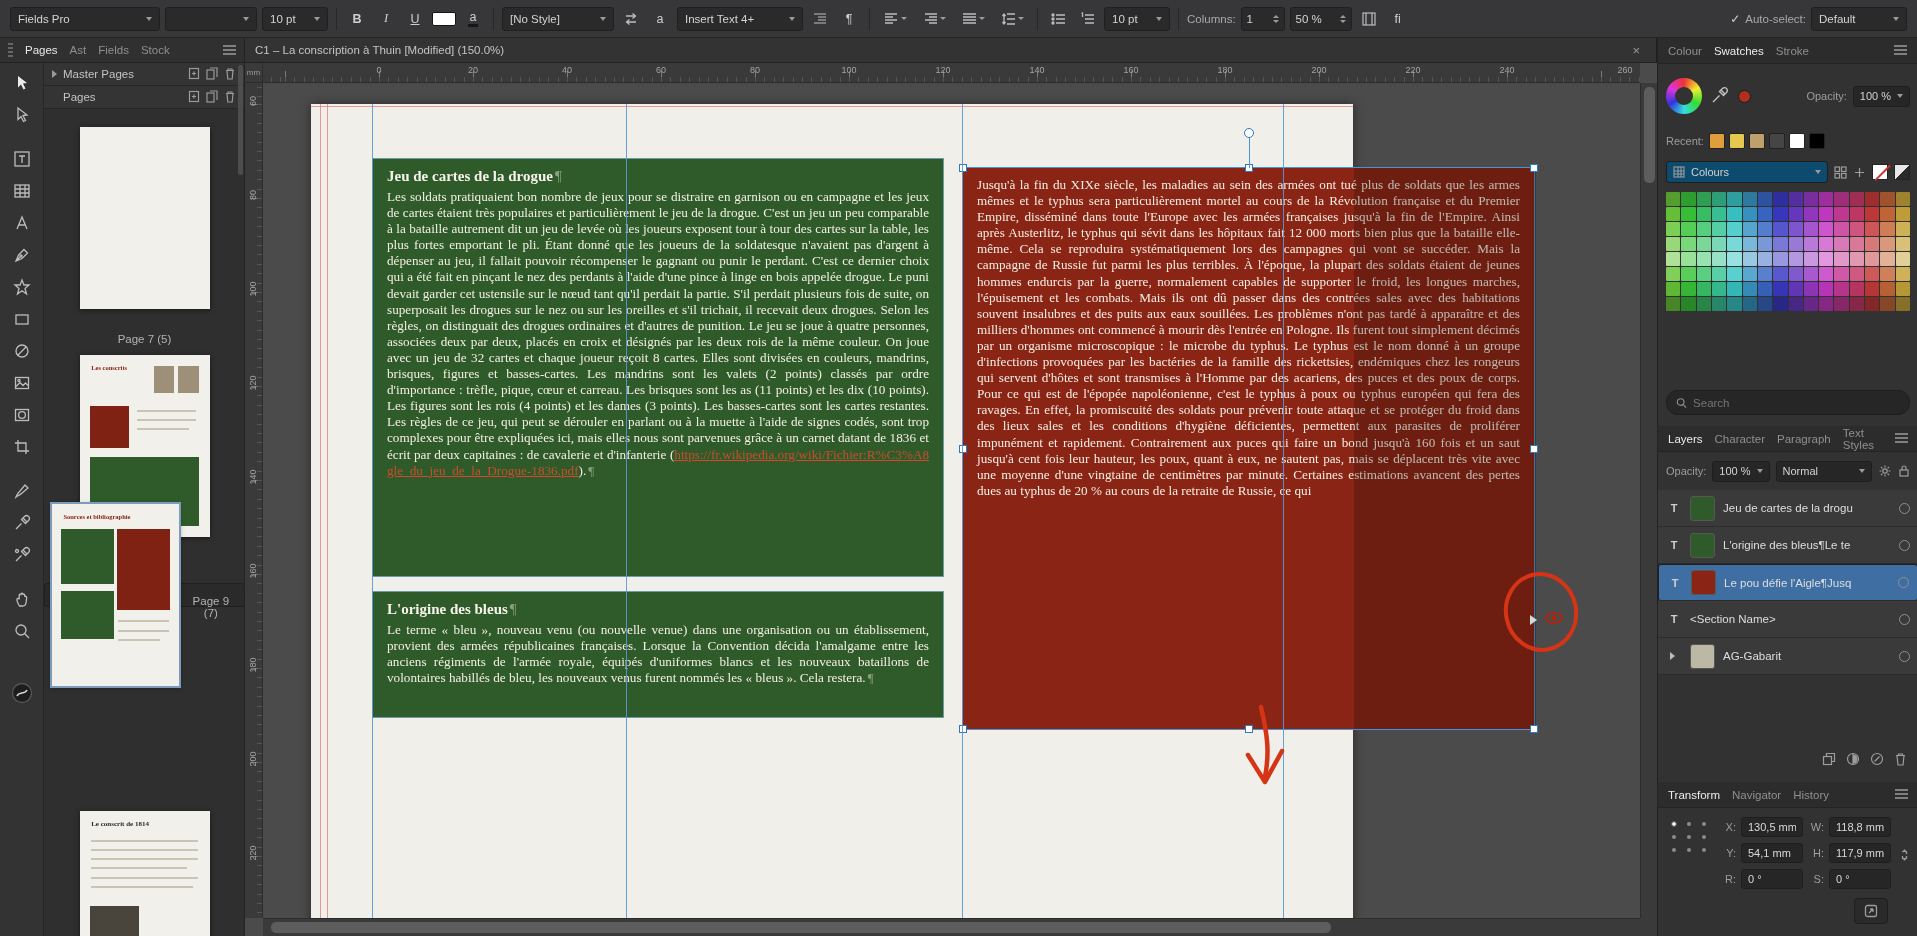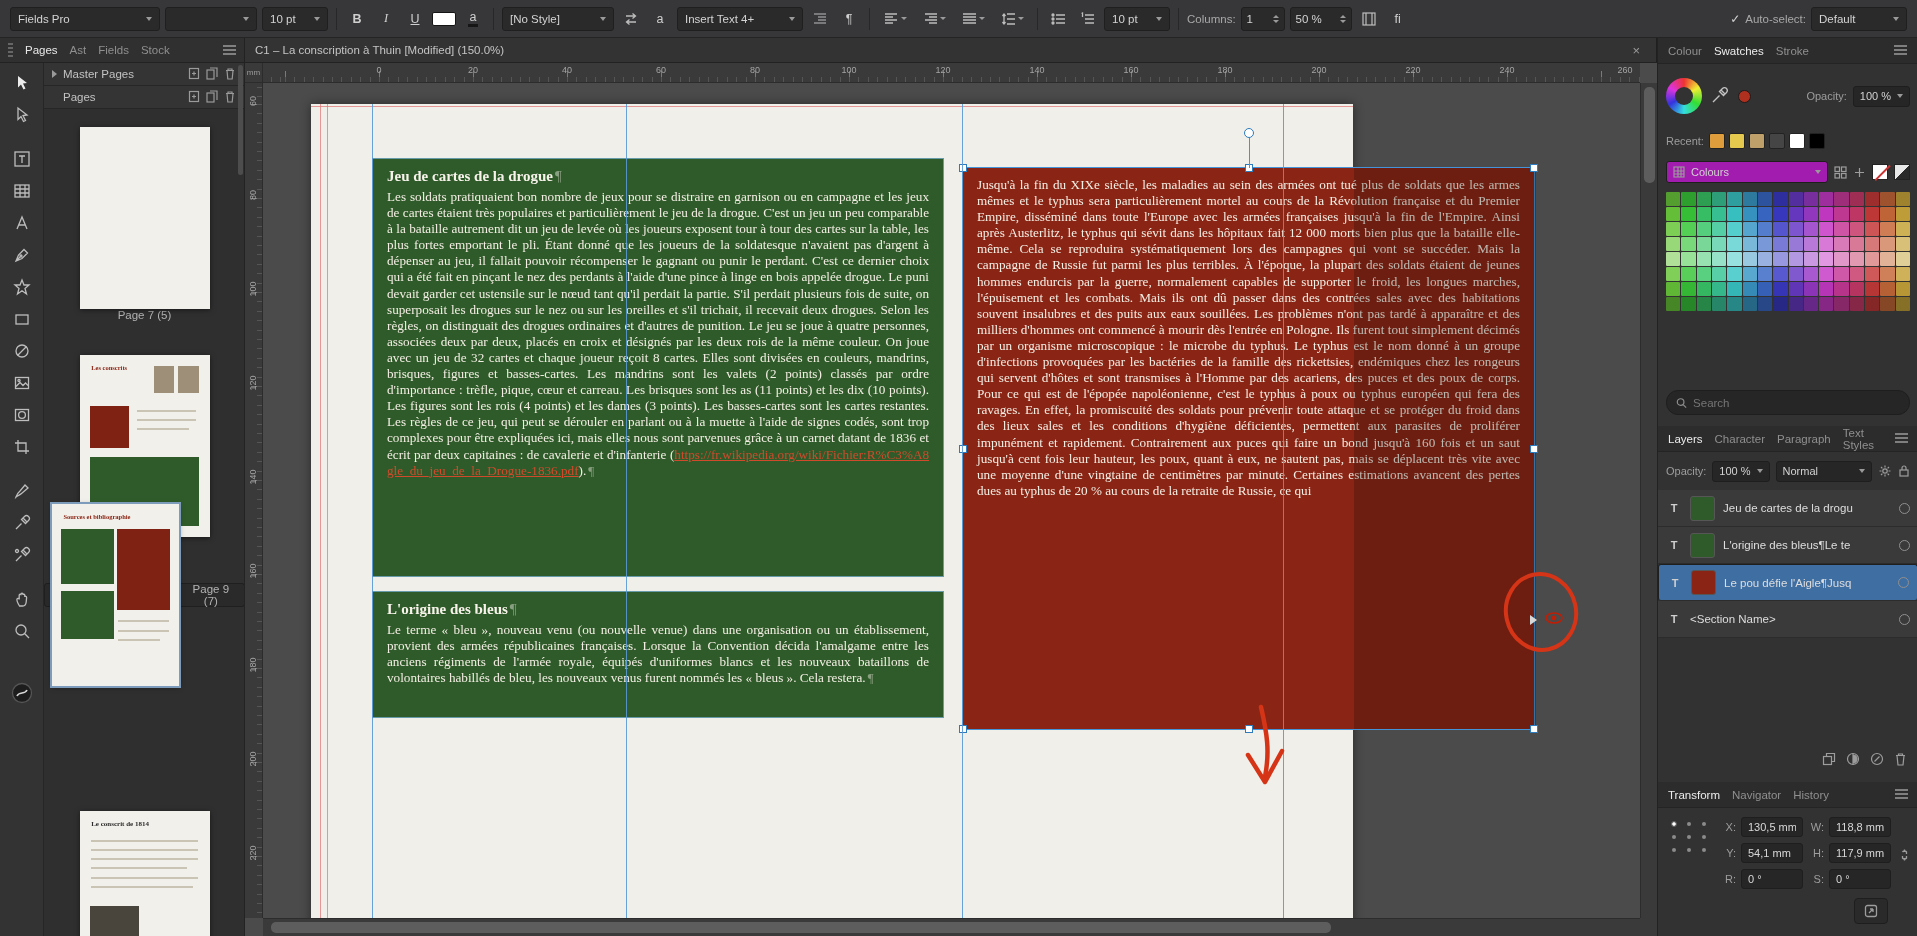--- a/index.html
+++ b/index.html
@@ -50,21 +50,21 @@
 
   
   .pages{position:absolute;left:44px;top:63px;width:201px;height:873px;background:#2f2f2f;border-right:1px solid #232323;overflow:hidden;}
   .phead{height:23px;display:flex;align-items:center;gap:6px;padding:0 8px;background:#343434;border-bottom:1px solid #262626;color:#c2c2c2;font-size:11.5px;}
   .chev-r{width:0;height:0;border-top:4px solid transparent;border-bottom:4px solid transparent;border-left:5px solid #9a9a9a;}
   .phicons{margin-left:auto;display:flex;gap:6px;}
   .phicons svg{stroke:#9a9a9a;fill:none;stroke-width:1.2;}
   .thumbwrap{position:absolute;left:0;width:201px;text-align:center;}
   .pthumb{position:relative;width:130px;height:182px;background:#f2f0ea;margin:0 auto;box-shadow:0 1px 5px rgba(0,0,0,.5);overflow:hidden;}
   .thumbwrap.sel .pthumb{outline:2px solid #7d9cbb;}
-  .plabel{margin-top:0;font-size:11.5px;color:#b3b3b3;}
+  .plabel{margin-top:24px;font-size:11.5px;color:#b3b3b3;}
   .m-title{position:absolute;left:9%;top:5%;font-size:6.5px;font-weight:bold;color:#8a2516;font-family:"Liberation Serif",serif;white-space:nowrap;}
   .m-title.dark{color:#2c2c2c;font-size:7px;}
   .m-photo{position:absolute;background:#9d8f78;}
   .m-block{position:absolute;}
   .m-bar{position:absolute;height:2px;background:#c9c4b4;}
   .pscroll{position:absolute;right:1px;top:2px;width:5px;height:110px;background:#4d4d4d;border-radius:3px;}
 
   
   .canvas{position:absolute;left:245px;top:63px;width:1412px;height:873px;background:#4b4b4b;}
   .rcorner{position:absolute;left:0;top:0;width:18px;height:20px;background:#3a3a3a;border-right:1px solid #2c2c2c;border-bottom:1px solid #2c2c2c;
@@ -115,21 +115,21 @@
     background:conic-gradient(#e33,#ee3,#3d3,#3dd,#33d,#d3d,#e33);}
   .wheel::after{content:"";position:absolute;left:9px;top:9px;width:18px;height:18px;border-radius:50%;background:#323232;}
   .reddot{width:13px;height:13px;border-radius:50%;background:#b03020;border:1px solid #1c1c1c;}
   .oprow{margin-left:auto;display:flex;align-items:center;gap:6px;}
   .rlabel{font-size:11px;color:#9d9d9d;}
   .rsel{height:21px;background:#262626;border:1px solid #1e1e1e;border-radius:3px;display:flex;align-items:center;padding:0 6px;gap:6px;font-size:11px;color:#d2d2d2;}
   .recrow{position:absolute;left:8px;top:92px;width:244px;height:22px;display:flex;align-items:center;gap:5px;}
   .sw{width:14px;height:14px;border-radius:2px;}
   .rsw{width:16px;height:16px;border:1px solid #222;}
   .palrow{position:absolute;left:8px;top:122px;width:244px;height:24px;display:flex;align-items:center;gap:6px;}
-  .palsel{flex:1;height:22px;background:#a21caf;border:1px solid #1e1e1e;border-radius:3px;display:flex;align-items:center;gap:6px;padding:0 6px;font-size:11px;color:#d2d2d2;}
+  .palsel{flex:1;height:22px;background:#0c4a6e;border:1px solid #1e1e1e;border-radius:3px;display:flex;align-items:center;gap:6px;padding:0 6px;font-size:11px;color:#d2d2d2;}
   .smallico svg{stroke:#9d9d9d;fill:none;stroke-width:1.2;display:block;}
   .nonesw{width:16px;height:16px;background:#fff;border:1px solid #222;position:relative;}
   .nonesw::after{content:"";position:absolute;left:-1px;top:7px;width:21px;height:1.6px;background:#c33;transform:rotate(-45deg);}
   .bwsw{width:16px;height:16px;border:1px solid #222;background:linear-gradient(135deg,#e8e8e8 50%,#2a2a2a 50%);}
   .grid16{position:absolute;left:8px;top:154px;width:244px;display:grid;grid-template-columns:repeat(16,1fr);gap:1px;}
   .grid16 .sw{width:auto;height:14px;border-radius:1px;}
   .searchrow{position:absolute;left:8px;top:352px;width:244px;height:25px;background:#262626;border:1px solid #1e1e1e;border-radius:12px;display:flex;align-items:center;padding:0 9px;gap:6px;}
   .searchrow input{background:transparent;border:none;outline:none;color:#cfcfcf;font-size:11.5px;width:100%;font-family:"Liberation Sans",sans-serif;}
   .stabs{position:absolute;left:0;top:388px;width:260px;}
   .blend{position:absolute;left:8px;top:420px;width:244px;height:26px;display:flex;align-items:center;gap:6px;}
@@ -836,20 +836,26 @@
           <span class="ltype">T</span>
           <span class="lthumb" style="background: rgb(138, 37, 22);"></span>
           <span class="lname">Le pou défie l'Aigle¶Jusq</span>
           <span class="ldot"></span>
         </div>
         <div class="lrow">
           <span class="ltype">T</span>
           <span class="lname">&lt;Section Name&gt;</span>
           <span class="ldot"></span>
         </div>
+        <div class="lrow">
+          <span class="ltype chev"></span>
+          <span class="lthumb" style="background: rgb(189, 183, 166);"></span>
+          <span class="lname">AG-Gabarit</span>
+          <span class="ldot"></span>
+        </div>
       </div>
 
     <div class="lfoot">
       <span><svg width="14" height="14" viewBox="0 0 14 14">
             <rect x="1.5" y="4.5" width="8" height="8"></rect>
             <path d="M4.5 4.5 V1.5 H12.5 V9.5 H9.5"></path>
           </svg></span>
       <span><svg width="14" height="14" viewBox="0 0 14 14">
             <circle cx="7" cy="7" r="5.5"></circle>
             <path d="M7 1.5 V12.5 M7 3 A4 4 0 0 1 7 11" fill="#9d9d9d"></path>

